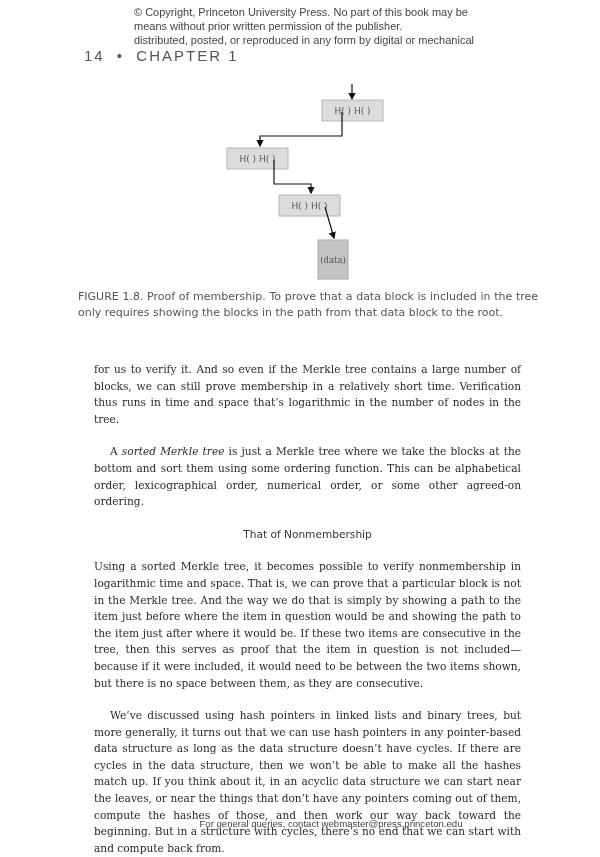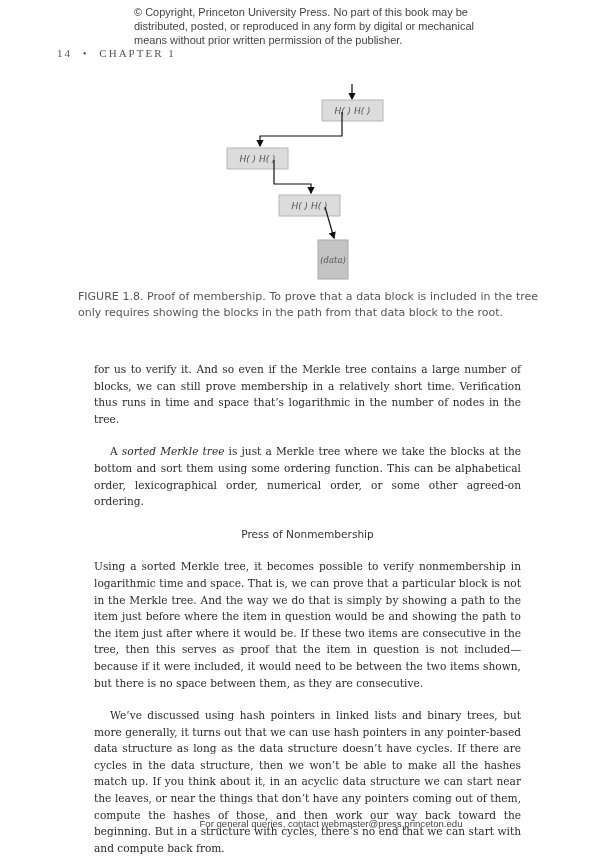--- a/index.html
+++ b/index.html
@@ -2,25 +2,25 @@
 <html><head>
   <meta charset="utf-8">
   <style>
     html, body { margin: 0; padding: 0; background: #ffffff; }
     body { width: 600px; height: 857px; position: relative; overflow: hidden; color: #222; }
     .copyright {
       position: absolute; left: 134px; top: 5px; width: 340px;
       font-family: "Liberation Sans", sans-serif; font-size: 11px; line-height: 14px; color: #444;
     }
     .running-head {
-      position: absolute; left: 57px; top: 47px;
-      font-family: Liberation Serif, serif; font-size: 11px; letter-spacing: 2px; color: #555;
+      position: absolute; left: 84px; top: 47px;
+      font-family: Liberation Sans, sans-serif; font-size: 15px; letter-spacing: 2px; color: #555;
     }
     .running-head span { margin-right: 6px; }
-    .figure { position: absolute; left: 0; top: 70px; width: 600px; height: 215px; font-style: italic; }
+    .figure { position: absolute; left: 0; top: 70px; width: 600px; height: 215px; }
     .figure svg { position: absolute; left: 0; top: 0; }
     .caption {
       position: absolute; left: 78px; top: 289px; width: 460px;
       font-family: "DejaVu Sans", sans-serif; font-size: 11px; line-height: 15.5px; color: #555;
       text-align: justify; text-align-last: left;
     }
     .body-text {
       position: absolute; left: 78px; top: 345px; width: 459px;
       font-family: "DejaVu Serif", serif; font-size: 10.6px; line-height: 16.6px; color: #2a2a2a;
     }
@@ -35,22 +35,22 @@
       position: absolute; left: 0; top: 818px; width: 600px; text-align: center;
       font-family: "Liberation Sans", sans-serif; font-size: 9.6px; color: #444; margin-left: 31px;
     }
     .box-label { font-family: "DejaVu Sans", sans-serif; font-size: 9px; fill: #555; }
   </style>
 </head>
 <body>
 
 <div class="copyright">
   <div>© Copyright, Princeton University Press. No part of this book may be</div>
+  <div>means without prior written permission of the publisher.</div>
   <div>distributed, posted, or reproduced in any form by digital or mechanical</div>
-  <div>means without prior written permission of the publisher.</div>
 </div>
 
 <div class="running-head">
   <span>14</span>
   <span>•</span>
   <span>CHAPTER 1</span>
 </div>
 
 <div class="figure">
   <svg width="600" height="215" viewBox="0 70 600 215" xmlns="http://www.w3.org/2000/svg">
@@ -91,18 +91,18 @@
 </div>
 
 <div class="caption">
   <span>FIGURE 1.8.</span>
   <span>Proof of membership. To prove that a data block is included in the tree only requires showing the blocks in the path from that data block to the root.</span>
 </div>
 
 <div class="body-text">
   <p class="noindent">for us to verify it. And so even if the Merkle tree contains a large number of blocks, we can still prove membership in a relatively short time. Verification thus runs in time and space that’s logarithmic in the number of nodes in the tree.</p>
   <p class="indent"><span>A </span><em>sorted Merkle tree</em><span> is just a Merkle tree where we take the blocks at the bottom and sort them using some ordering function. This can be alphabetical order, lexicographical order, numerical order, or some other agreed-on ordering.</span></p>
-  <h3>Press of Nonmembership</h3>
+  <h3>That of Nonmembership</h3>
   <p class="noindent">Using a sorted Merkle tree, it becomes possible to verify nonmembership in logarithmic time and space. That is, we can prove that a particular block is not in the Merkle tree. And the way we do that is simply by showing a path to the item just before where the item in question would be and showing the path to the item just after where it would be. If these two items are consecutive in the tree, then this serves as proof that the item in question is not included—because if it were included, it would need to be between the two items shown, but there is no space between them, as they are consecutive.</p>
   <p class="indent">We’ve discussed using hash pointers in linked lists and binary trees, but more generally, it turns out that we can use hash pointers in any pointer-based data structure as long as the data structure doesn’t have cycles. If there are cycles in the data structure, then we won’t be able to make all the hashes match up. If you think about it, in an acyclic data structure we can start near the leaves, or near the things that don’t have any pointers coming out of them, compute the hashes of those, and then work our way back toward the beginning. But in a structure with cycles, there’s no end that we can start with and compute back from.</p>
 </div>
 
 <div class="footer">For general queries, contact webmaster@press.princeton.edu</div>
 
 </body></html>

